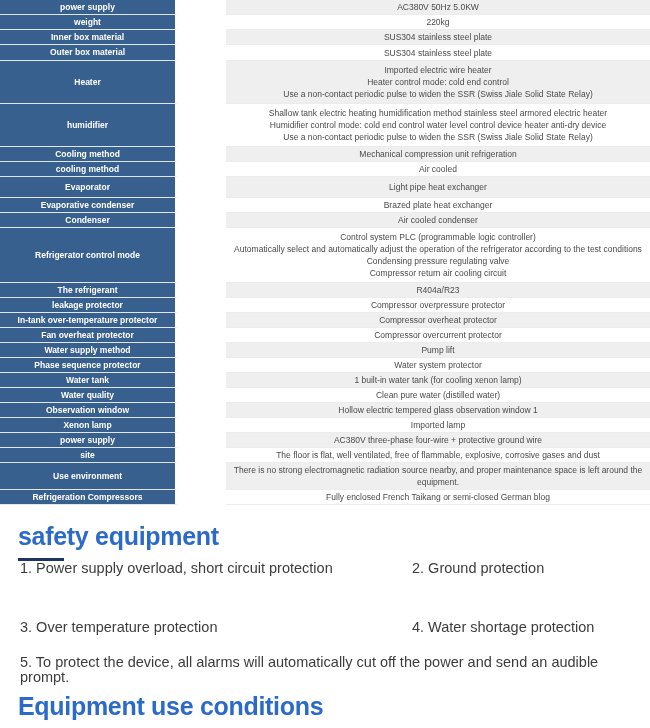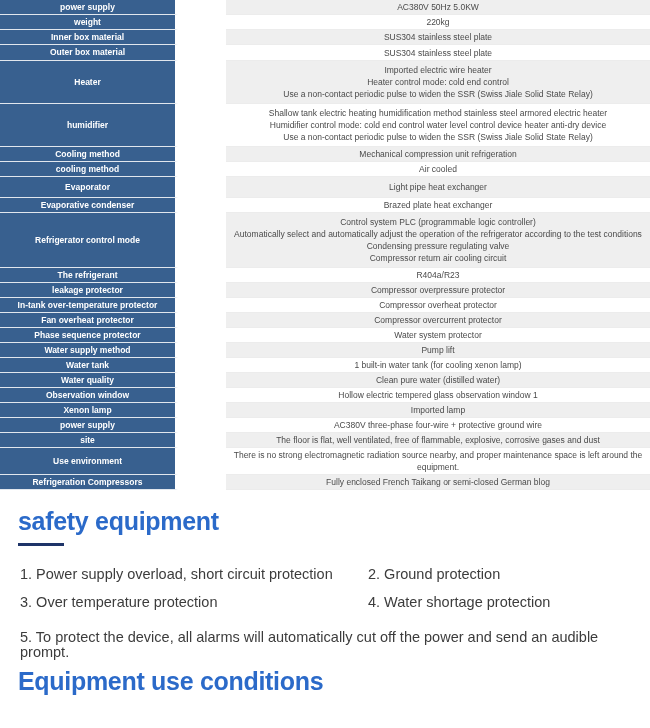--- a/index.html
+++ b/index.html
@@ -33,21 +33,21 @@
   
   .sections { padding-left:18px; padding-right:18px; }
   .sec-heading {
     font-size:25px; font-weight:bold; color:#2b6ac9; letter-spacing:-0.3px;
   }
   .sec-underline { width:46px; height:3px; background:#1e3468; margin-top:7px; }
   .safety-heading { margin-top:17px; }
 
   .safety-grid {
     display:grid; grid-template-columns:348px 1fr;
-    row-gap:13px; margin-top:21px; padding-left:2px;
+    row-gap:13px; padding-left:2px;gap:44px;
   }
   .list-item { font-size:14.5px; color:#3c3c3c; line-height:15px; }
   .full-item { margin-top:20px; padding-left:2px; }
 
   .cond-heading { margin-top:7px; }
 </style>
 </head>
 <body>
 
 <div class="spec-table">
@@ -88,20 +88,24 @@
       <div class="val">Air cooled</div>
     </div>
   <div class="r h21">
       <div class="lbl">Evaporator</div>
       <div class="val">Light pipe heat exchanger</div>
     </div>
   <div class="r h14">
       <div class="lbl">Evaporative condenser</div>
       <div class="val">Brazed plate heat exchanger</div>
     </div>
+  <div class="r h13">
+      <div class="lbl">Condenser</div>
+      <div class="val">Air cooled condenser</div>
+    </div>
   <div class="r multi">
       <div class="lbl">Refrigerator control mode</div>
       <div class="val">Control system PLC (programmable logic controller)
 Automatically select and automatically adjust the operation of the refrigerator according to the test conditions
 Condensing pressure regulating valve
 Compressor return air cooling circuit</div>
     </div>
   <div class="r h13">
       <div class="lbl">The refrigerant</div>
       <div class="val">R404a/R23</div>
@@ -111,27 +115,27 @@
       <div class="val">Compressor overpressure protector</div>
     </div>
   <div class="r h12">
       <div class="lbl">In-tank over-temperature protector</div>
       <div class="val">Compressor overheat protector</div>
     </div>
   <div class="r h13">
       <div class="lbl">Fan overheat protector</div>
       <div class="val">Compressor overcurrent protector</div>
     </div>
+  <div class="r h12">
+      <div class="lbl">Water supply method</div>
+      <div class="val">Pump lift</div>
+    </div>
   <div class="r h13">
       <div class="lbl">Phase sequence protector</div>
       <div class="val">Water system protector</div>
-    </div>
-  <div class="r h12">
-      <div class="lbl">Water supply method</div>
-      <div class="val">Pump lift</div>
     </div>
   <div class="r h13">
       <div class="lbl">Water tank</div>
       <div class="val">1 built-in water tank (for cooling xenon lamp)</div>
     </div>
   <div class="r h13">
       <div class="lbl">Water quality</div>
       <div class="val">Clean pure water (distilled water)</div>
     </div>
   <div class="r h12">

